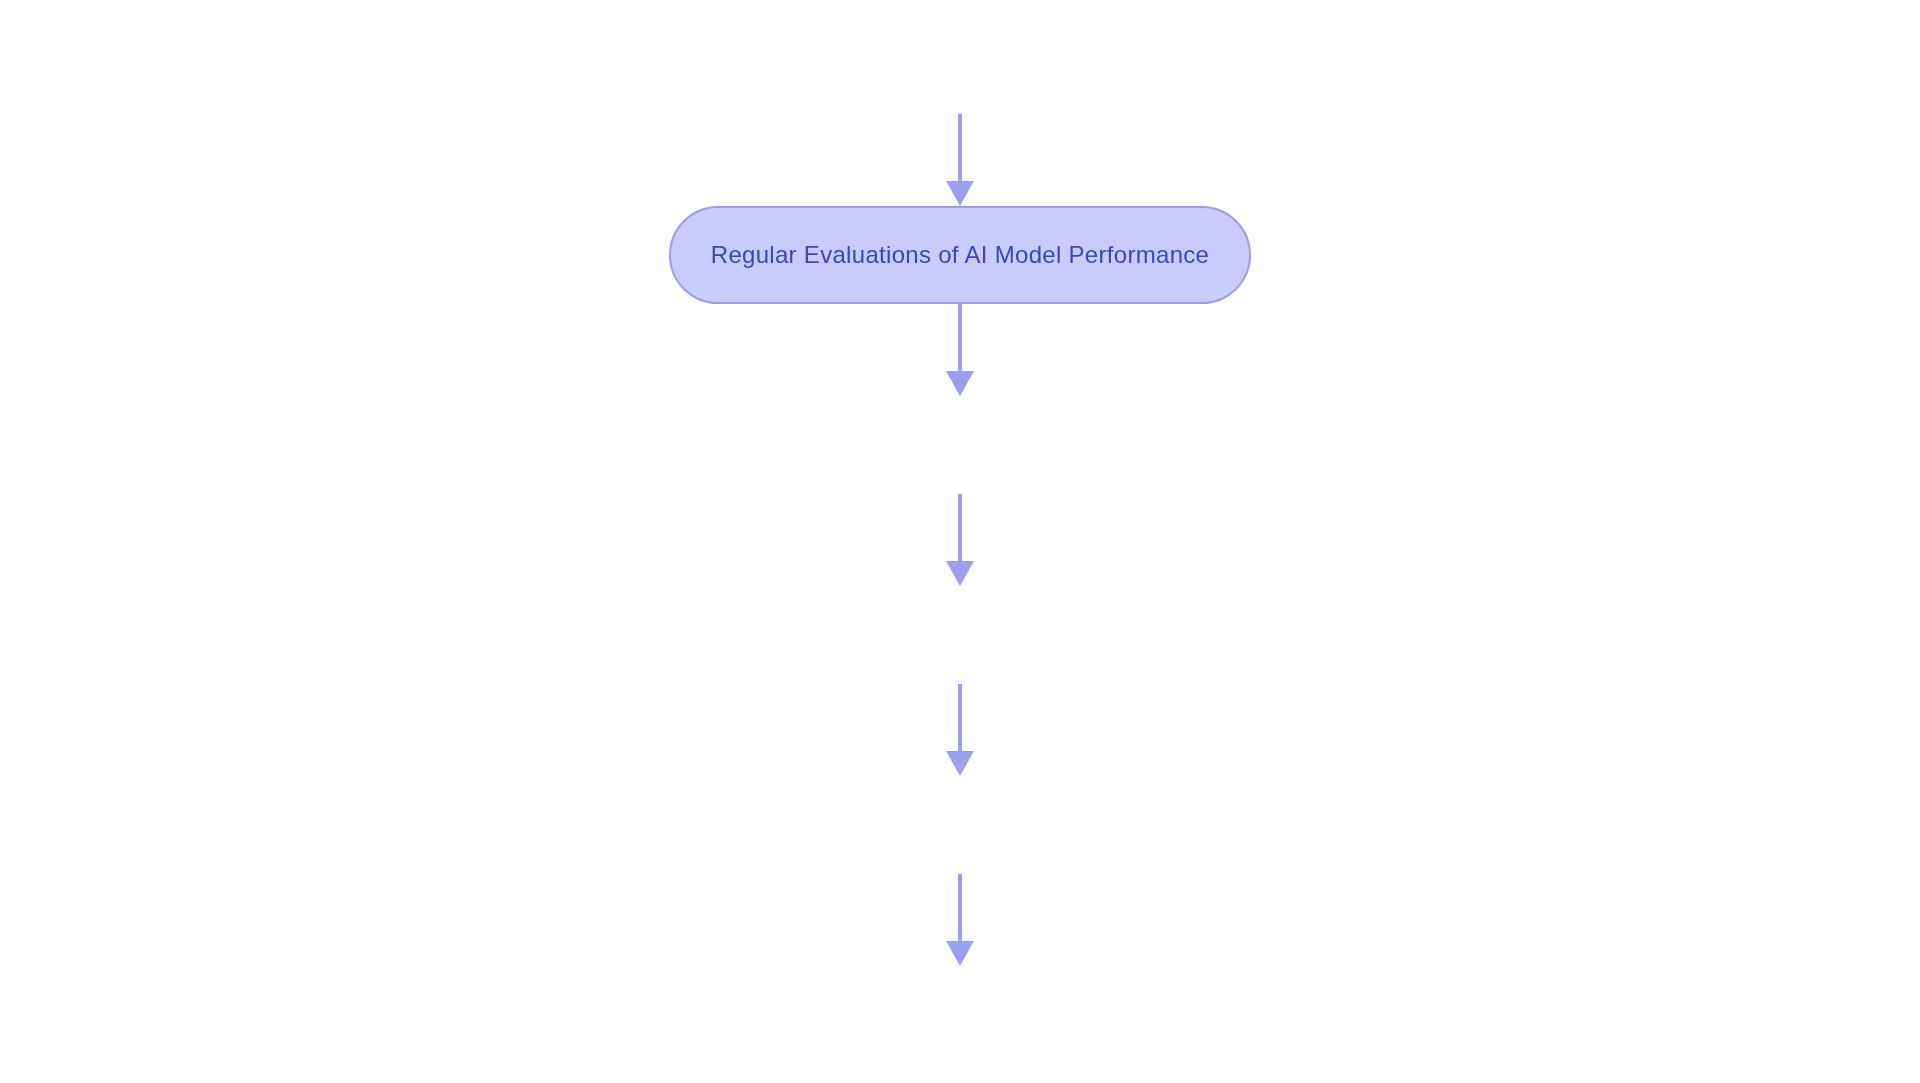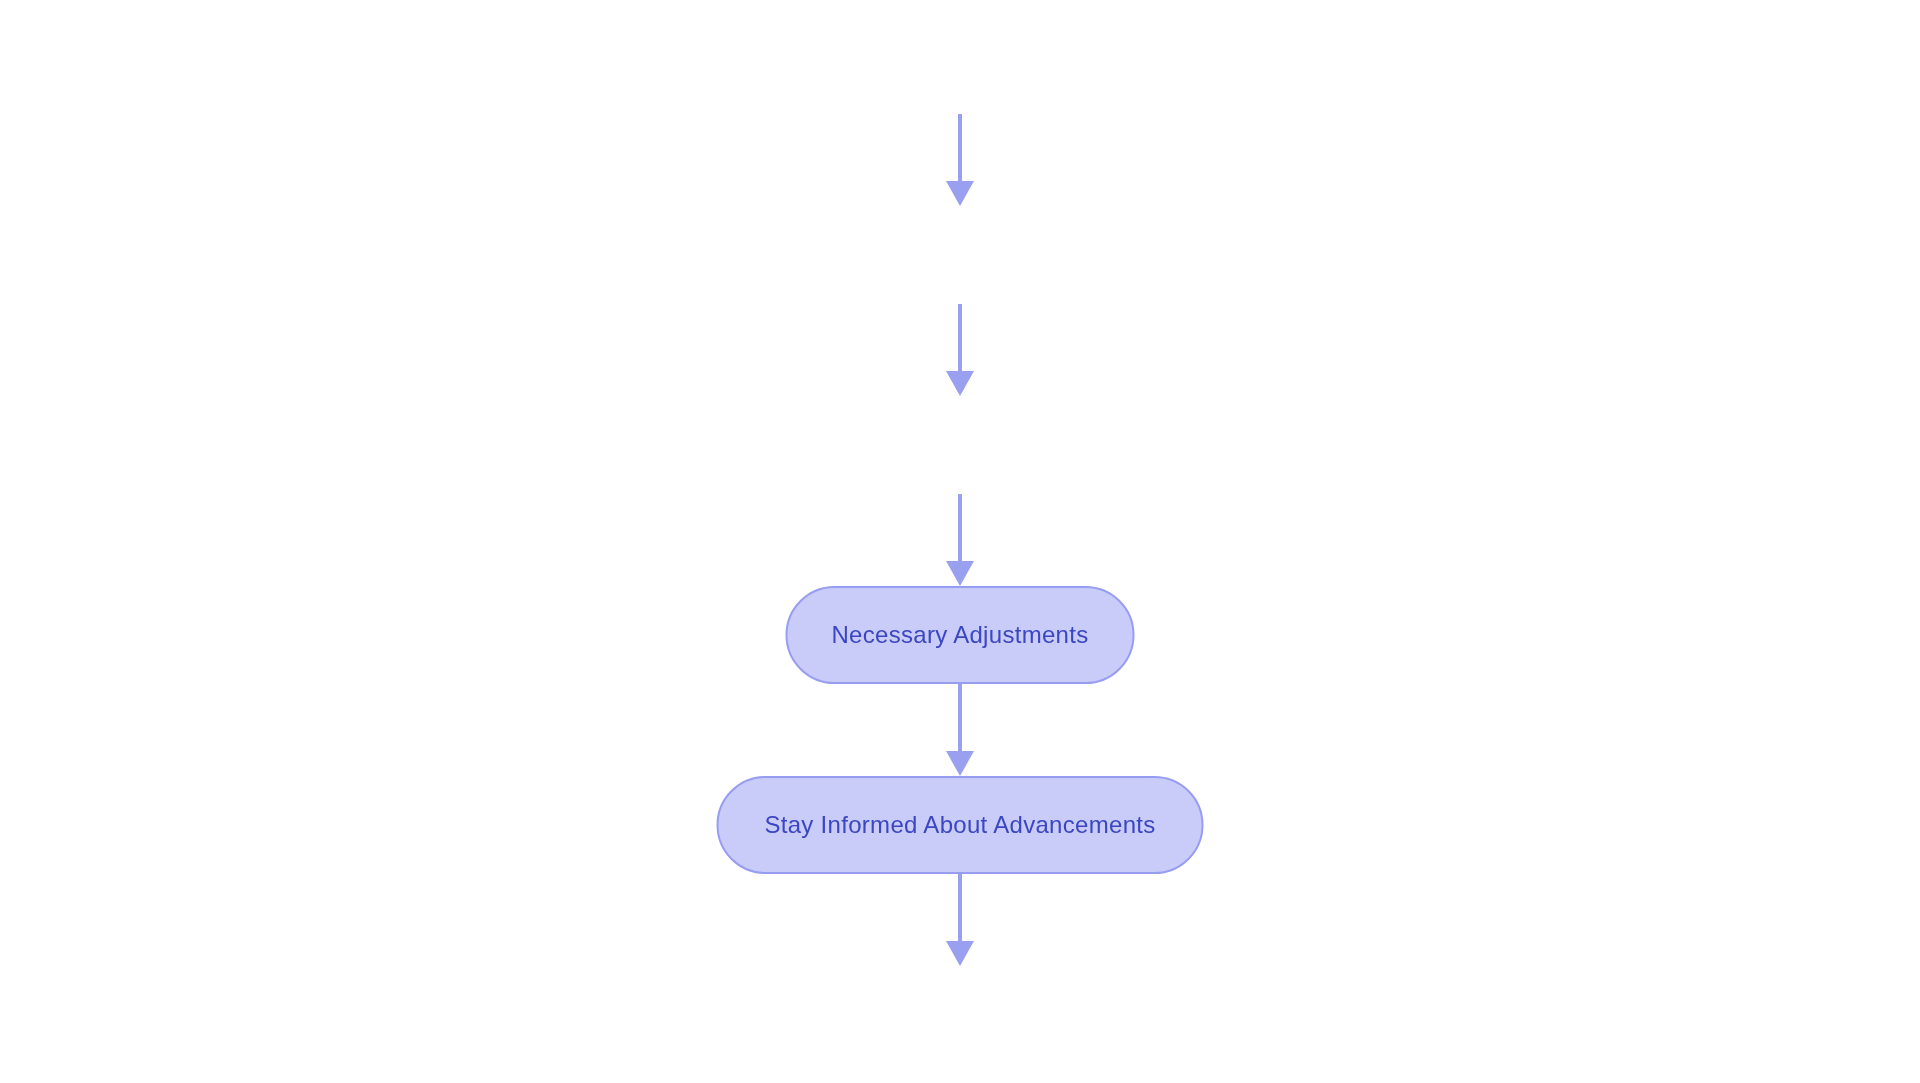--- a/index.html
+++ b/index.html
@@ -78,44 +78,41 @@
 <body>
 
 <div class="canvas">
 
 
   <div class="arrow a1">
     <div class="arrow-line"></div>
     <div class="arrow-head"></div>
   </div>
 
+  <div class="node n2">
+    <span class="node-label">Regular Evaluations of AI Model Performance</span>
+  </div>
 
   <div class="arrow a2">
     <div class="arrow-line"></div>
     <div class="arrow-head"></div>
   </div>
 
 
   <div class="arrow a3">
     <div class="arrow-line"></div>
     <div class="arrow-head"></div>
   </div>
 
-  <div class="node n4">
-    <span class="node-label">Necessary Adjustments</span>
-  </div>
 
   <div class="arrow a4">
     <div class="arrow-line"></div>
     <div class="arrow-head"></div>
   </div>
 
-  <div class="node n5">
-    <span class="node-label">Stay Informed About Advancements</span>
-  </div>
 
   <div class="arrow a5">
     <div class="arrow-line"></div>
     <div class="arrow-head"></div>
   </div>
 
 
 </div>
 
 </body></html>

